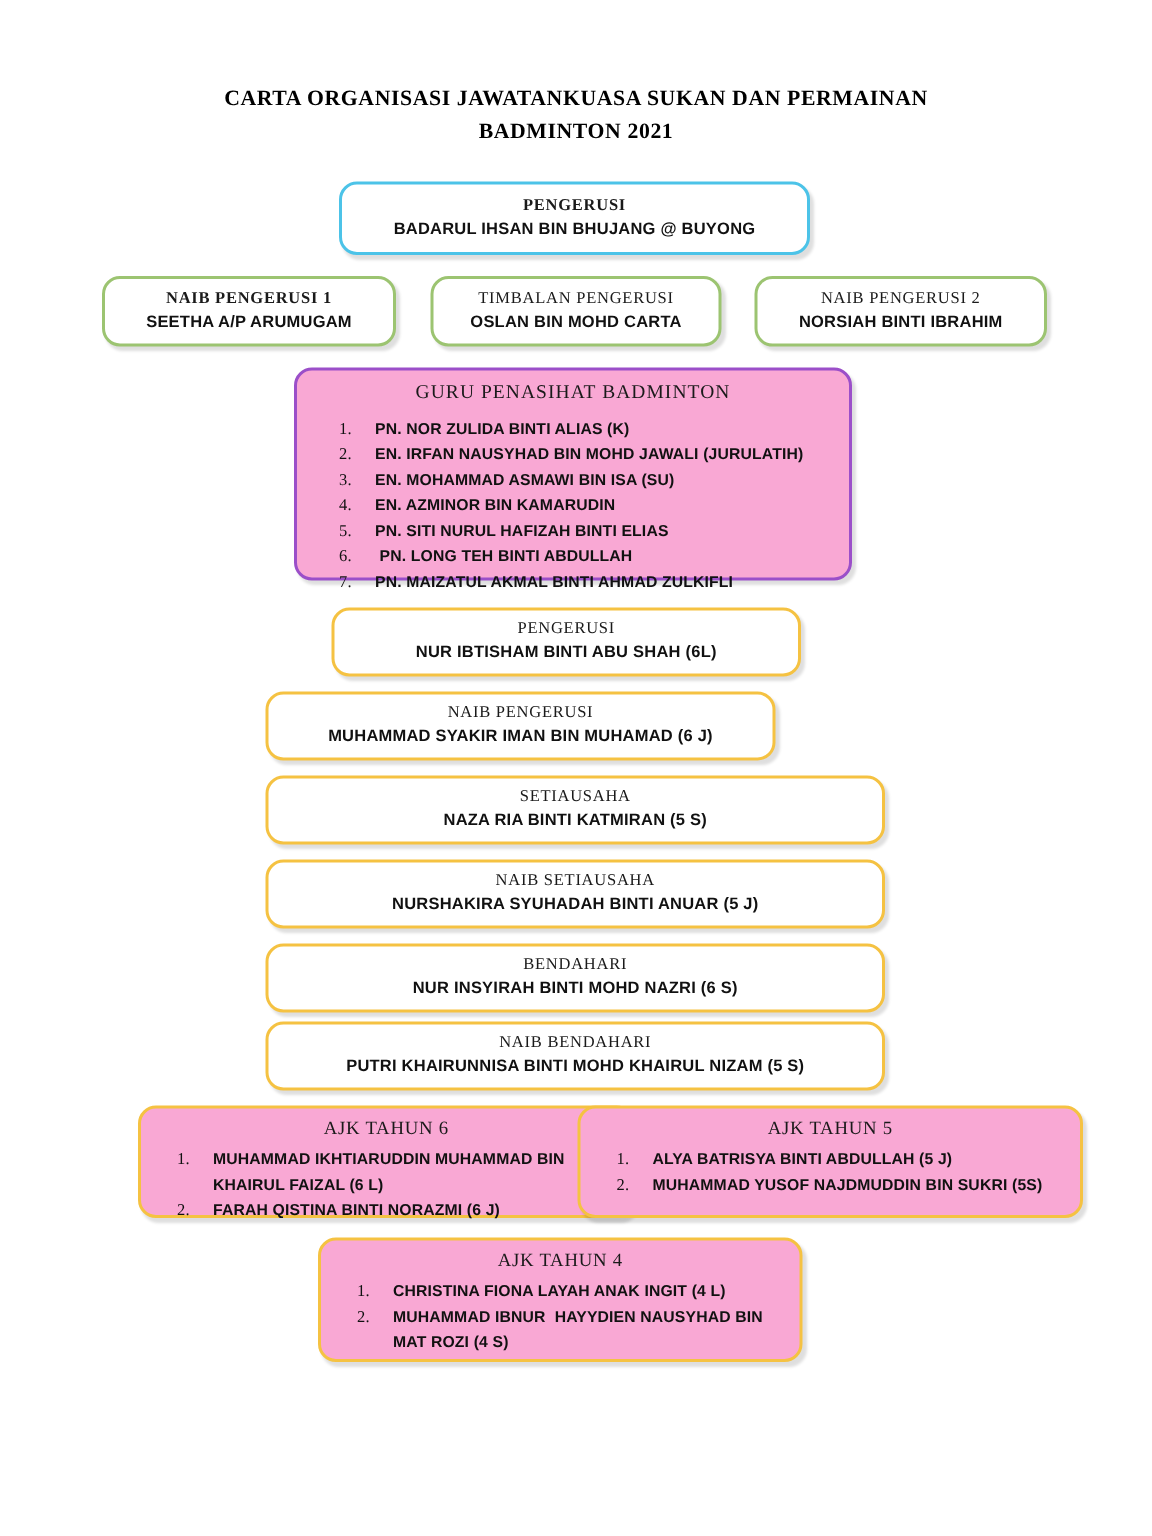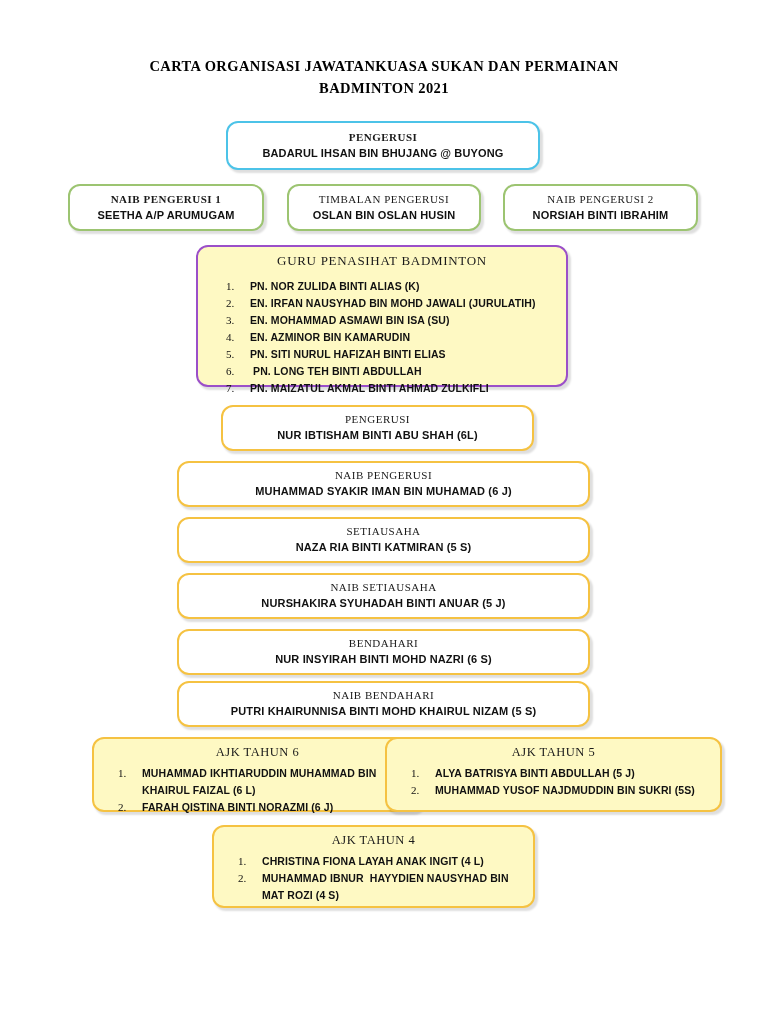--- a/index.html
+++ b/index.html
@@ -101,21 +101,21 @@
     font-size: 11px;
     color: #111111;
   }
 
   
   #node-guru ol.member-list > li { padding-left: 46px; line-height: 1.62; }
   #node-guru ol.member-list > li::before { left: 22px; }
 
   .list-node {
     position: absolute;
-    background: #fef9c3;
+    background: #f9a8d4;
     border-radius: 12px;
     border-style: solid;
     box-shadow: 2.5px 3px 2px rgba(0,0,0,0.13);
     padding: 6px 6px 8px 6px;
   }
   .list-node .role {
     font-family: "Liberation Serif", serif;
     font-size: 12.5px;
     text-align: center;
     color: #1a1a1a;
@@ -141,21 +141,21 @@
   <div class="person">BADARUL IHSAN BIN BHUJANG @ BUYONG</div>
 </div>
 
 <div class="node c-green" id="node-naib-pengerusi-1" style="left:68px; top:184px; width:196px; height:47px;">
   <div class="role bold">NAIB PENGERUSI 1</div>
   <div class="person">SEETHA A/P ARUMUGAM</div>
 </div>
 
 <div class="node c-green" id="node-timbalan-pengerusi" style="left:287px; top:184px; width:194px; height:47px;">
   <div class="role">TIMBALAN PENGERUSI</div>
-  <div class="person">OSLAN BIN OSLAN HUSIN</div>
+  <div class="person">OSLAN BIN MOHD CARTA</div>
 </div>
 
 <div class="node c-green" id="node-naib-pengerusi-2" style="left:503px; top:184px; width:195px; height:47px;">
   <div class="role">NAIB PENGERUSI 2</div>
   <div class="person">NORSIAH BINTI IBRAHIM</div>
 </div>
 
 <div class="list-node c-purple" id="node-guru" style="left:196px; top:245px; width:372px; height:142px;">
   <div class="role">GURU PENASIHAT BADMINTON</div>
   <ol class="member-list">
@@ -167,21 +167,21 @@
     <li> PN. LONG TEH BINTI ABDULLAH</li>
     <li>PN. MAIZATUL AKMAL BINTI AHMAD ZULKIFLI</li>
   </ol>
 </div>
 
 <div class="node c-gold" id="node-pengerusi-murid" style="left:221px; top:405px; width:313px; height:46px;">
   <div class="role">PENGERUSI</div>
   <div class="person">NUR IBTISHAM BINTI ABU SHAH (6L)</div>
 </div>
 
-<div class="node c-gold" id="node-naib-pengerusi-murid" style="left:177px; top:461px; width:413px; height:46px;">
+<div class="node c-gold" id="node-naib-pengerusi-murid" style="left:177px; top:461px; width:340px; height:46px;">
   <div class="role">NAIB PENGERUSI</div>
   <div class="person">MUHAMMAD SYAKIR IMAN BIN MUHAMAD (6 J)</div>
 </div>
 
 <div class="node c-gold" id="node-setiausaha" style="left:177px; top:517px; width:413px; height:46px;">
   <div class="role">SETIAUSAHA</div>
   <div class="person">NAZA RIA BINTI KATMIRAN (5 S)</div>
 </div>
 
 <div class="node c-gold" id="node-naib-setiausaha" style="left:177px; top:573px; width:413px; height:46px;">

